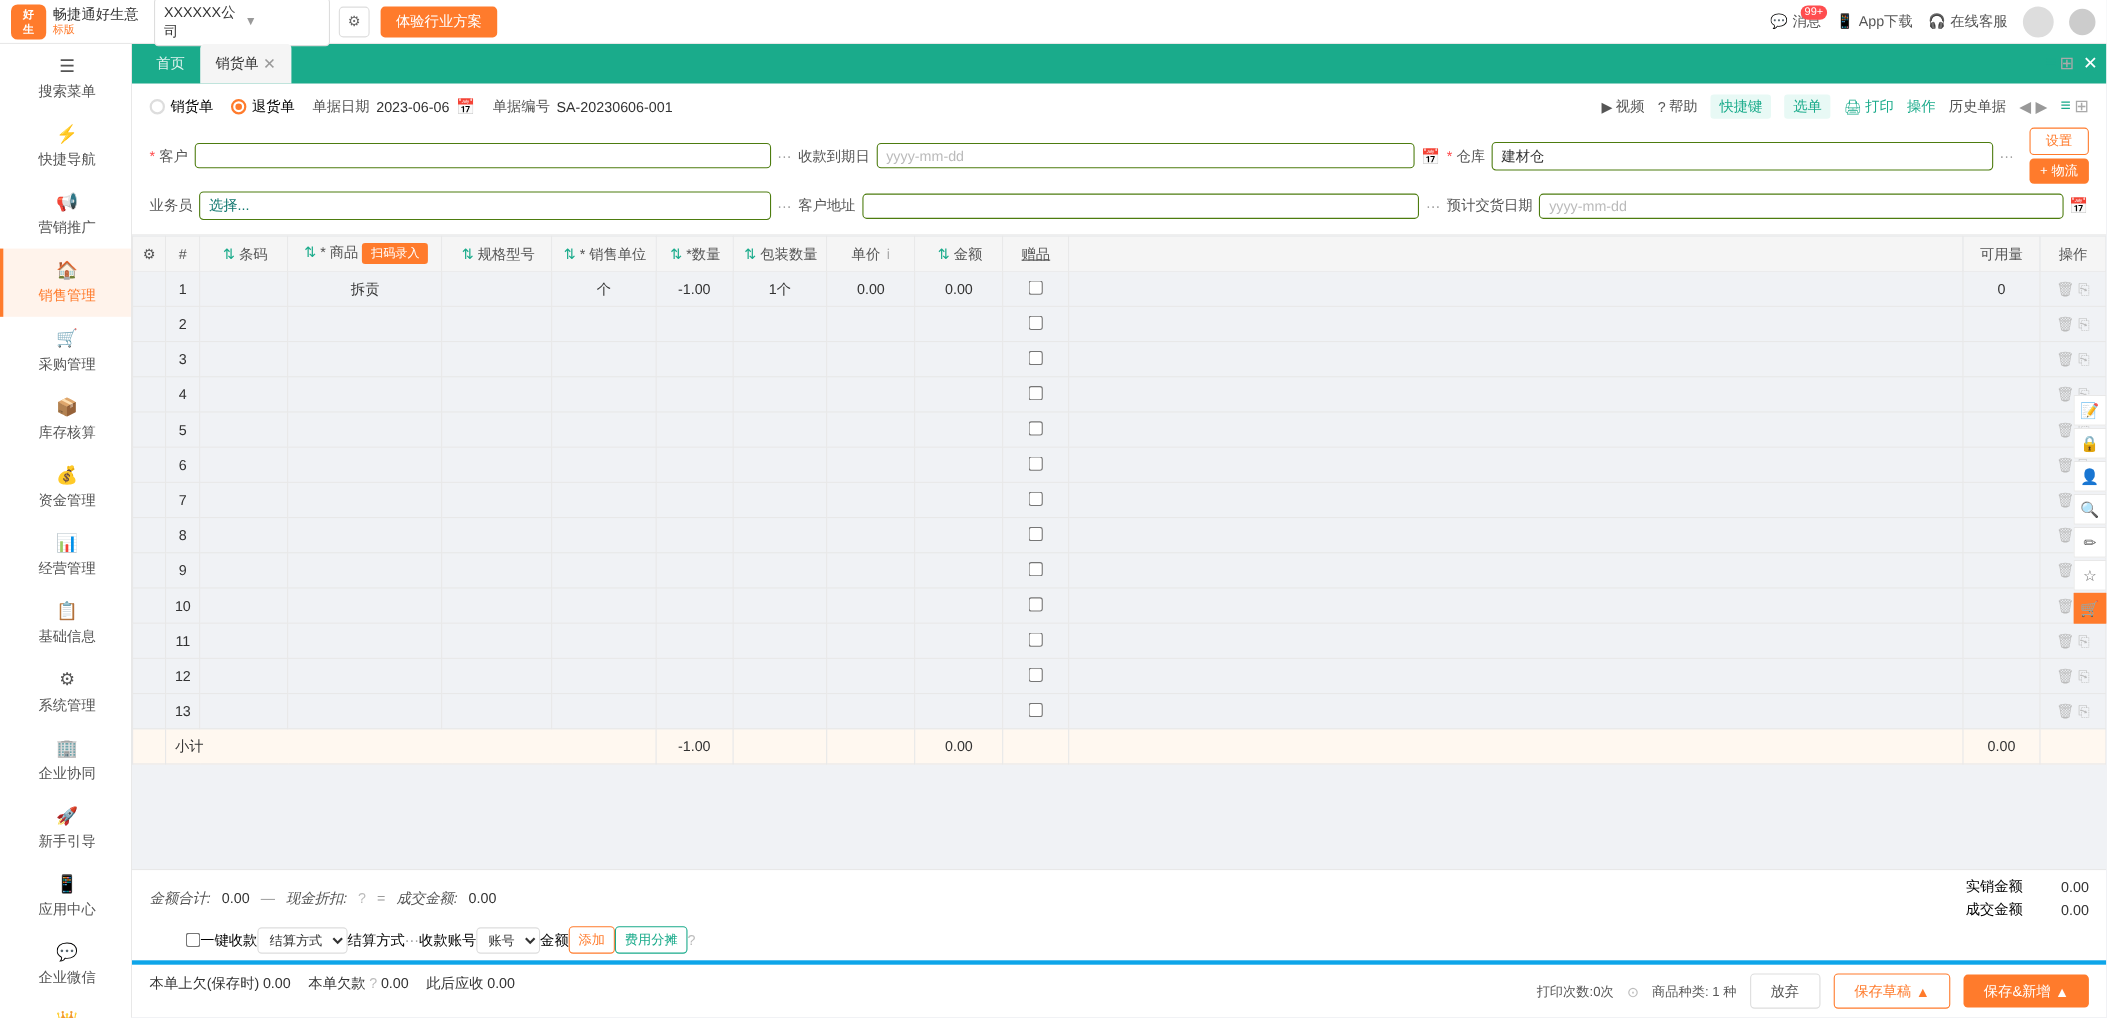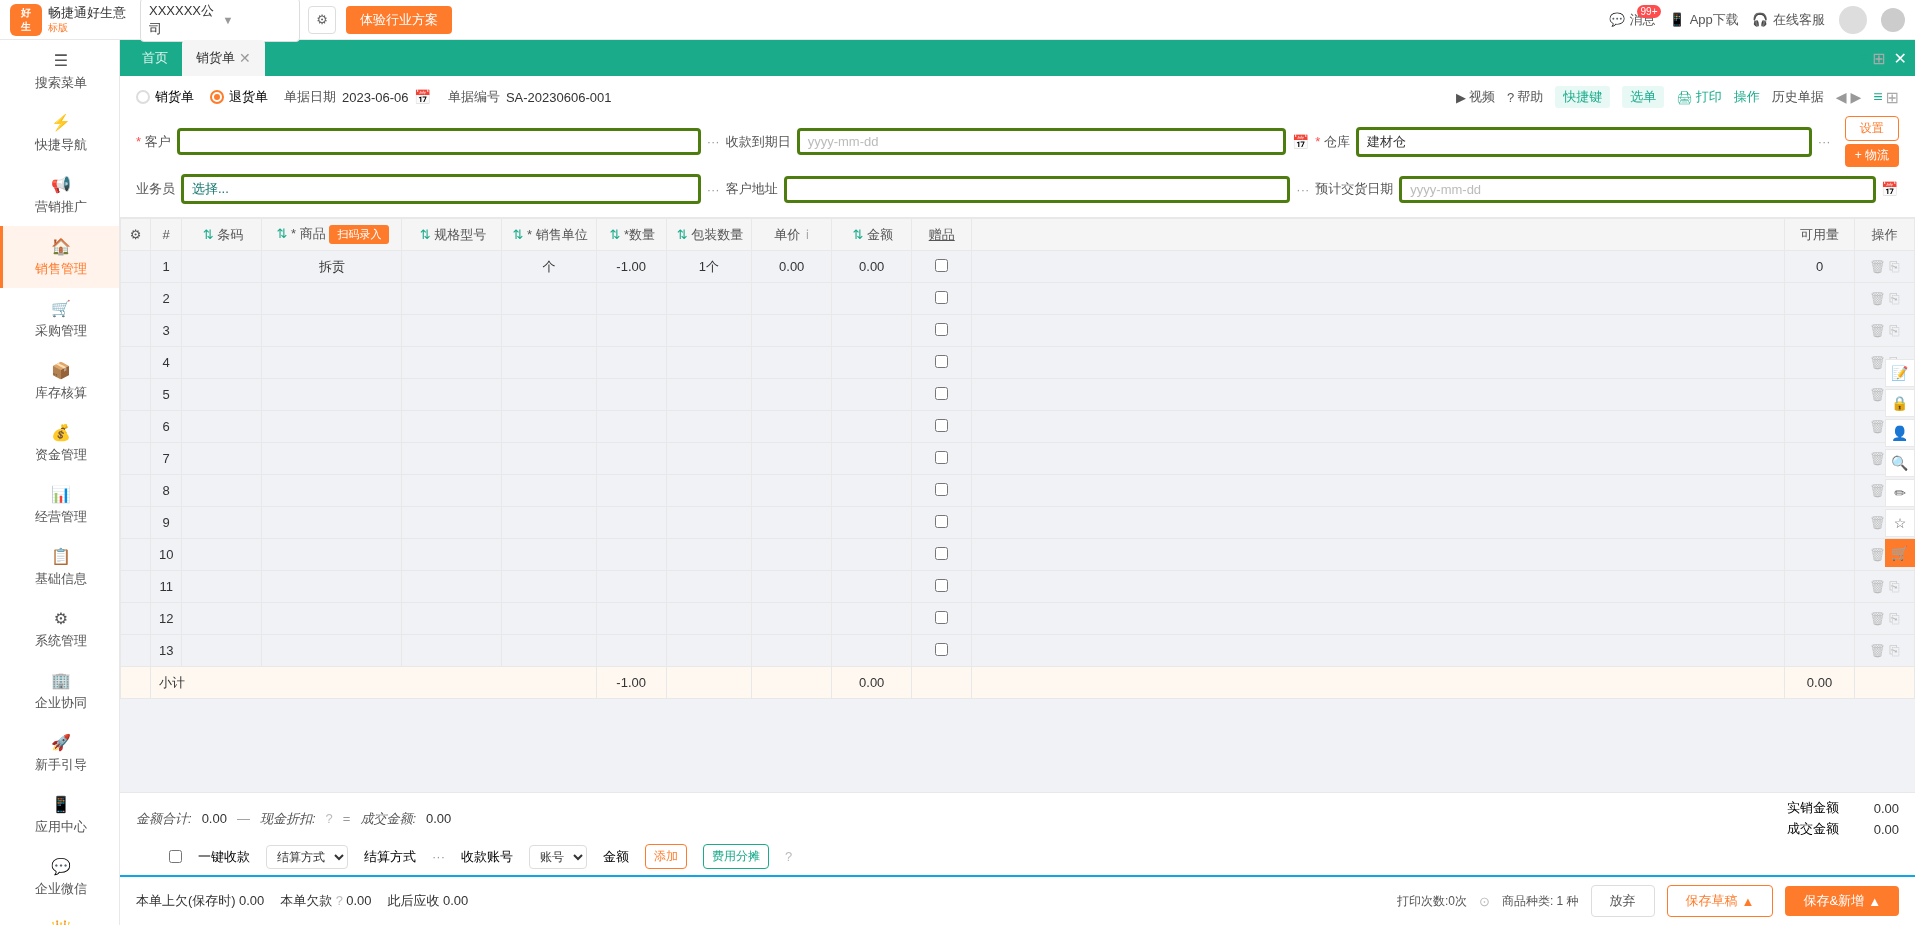--- a/index.html
+++ b/index.html
@@ -279,21 +279,21 @@
     }
     .bottom-row1 {
       display: flex;
       align-items: center;
       gap: 10px;
       margin-bottom: 6px;
     }
     .bottom-row2 {
       display: flex;
       align-items: center;
-      gap: 16px;
+      gap: 0;
       padding-left: 33px;
     }
     .amount-label { color: #555; font-style: italic; }
     .amount-value { color: #333; font-weight: 500; }
     .dash { color: #999; }
     .equals { color: #999; }
     .deal-amount { color: #333; font-weight: 500; }
     .checkbox-sm { cursor: pointer; }
     .select-input {
       border: 1px solid #ddd;
@@ -320,24 +320,24 @@
       border-radius: 4px;
       padding: 3px 8px;
       cursor: pointer;
       font-size: 12px;
     }
     .help-icon { color: #bbb; cursor: pointer; }
 
     
     .footer {
       background: #fff;
-      border-top: 2px solid #0ea5e9;
+      border-top: 4px solid #0ea5e9;
       padding: 8px 16px;
       display: flex;
-      align-items: center;
+      align-items: flex-start;
       gap: 16px;
     }
     .footer-stat { color: #555; font-size: 12px; }
     .footer-stat span { color: #333; font-weight: 500; }
     .footer-right {
       margin-left: auto;
       display: flex;
       align-items: center;
       gap: 12px;
     }
@@ -420,21 +420,21 @@
       grid-template-columns: 1fr 1fr 1fr;
       gap: 6px;
       align-items: center;
     }
     .field-inline {
       display: flex;
       align-items: center;
       gap: 6px;
     }
     .input-box {
-      border: 3px solid #4d7c0f;
+      border: 1px solid #4d7c0f;
       border-radius: 4px;
       padding: 3px 8px;
       font-size: 13px;
       color: #bbb;
       flex: 1;
       min-width: 0;
     }
     .input-box.filled { color: #333; }
     .close-tab-btn { color: #999; cursor: pointer; font-size: 14px; margin-left: 4px; }
     .page-nav { display: flex; align-items: center; gap: 4px; }

